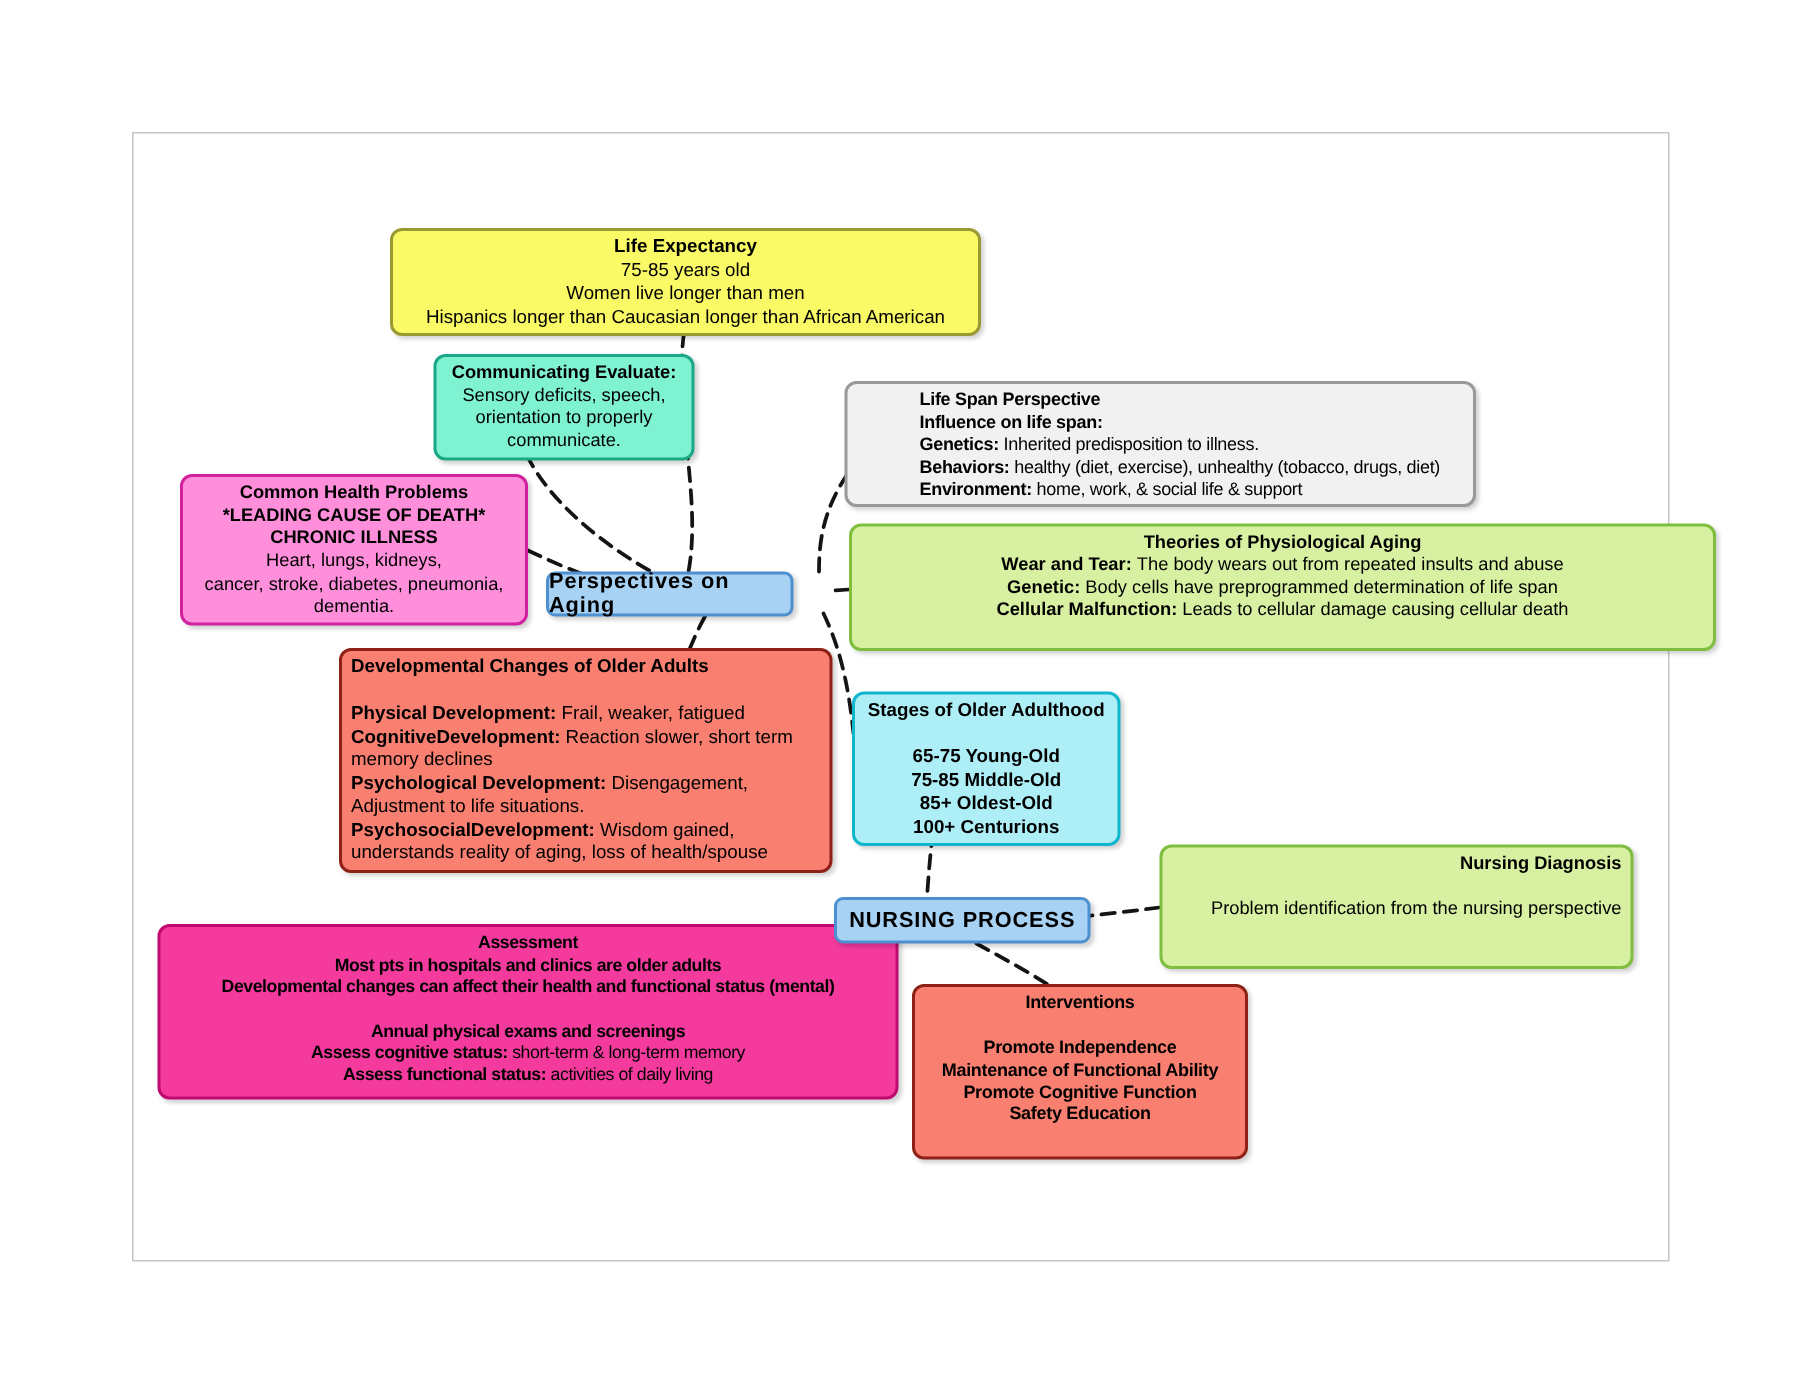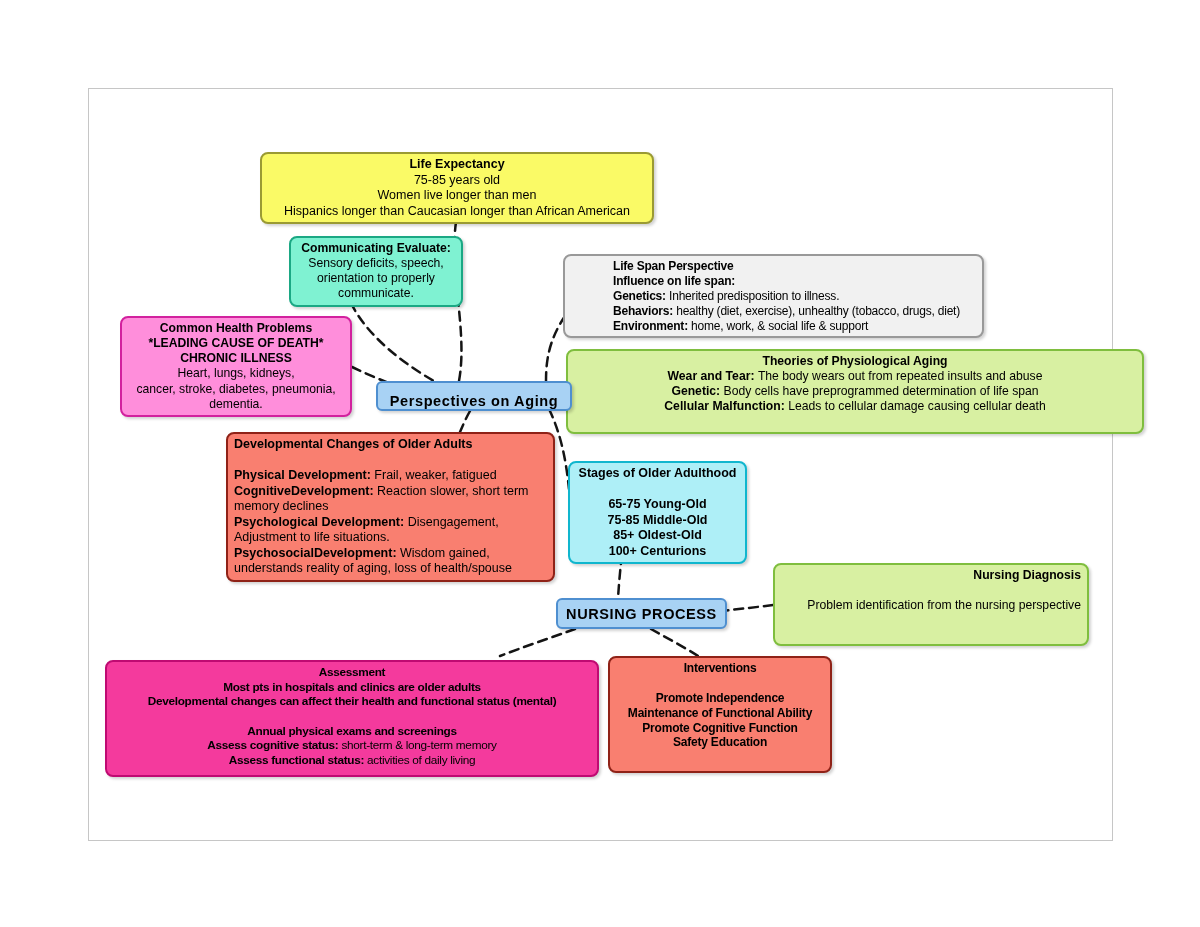--- a/index.html
+++ b/index.html
@@ -27,26 +27,26 @@
     font-weight:bold; font-size:14.5px; letter-spacing:0.6px;
     background:var(--blue-bg); border-color:var(--blue-border);
     box-shadow:2px 2px 3px rgba(0,0,0,0.18);
   }
   
   #life-expectancy   { left:260px; top:152px; width:394px; min-height:70px;  background:var(--yellow-bg);  border-color:var(--yellow-border); }
   #communicating     { left:265px; top:236px; width:174px; min-height:67px;  background:var(--teal-bg);    border-color:var(--teal-border); font-size:12.2px;margin-left:24px; }
   #common-health     { left:120px; top:316px; width:232px; min-height:99px;  background:var(--pink-bg);    border-color:var(--pink-border); font-size:12.2px;text-align:center; }
   #life-span         { left:563px; top:254px; width:421px; min-height:84px;  background:var(--gray-bg);    border-color:var(--gray-border); font-size:12px; letter-spacing:-0.2px;padding-left:48px; }
   #theories          { left:566px; top:349px; width:578px; min-height:85px;  background:var(--green-bg);   border-color:var(--green-border); font-size:12.2px; }
-  #perspectives      { left:376px; top:381px; width:196px; height:30px;align-items:flex-end; }
+  #perspectives      { left:364px; top:381px; width:165px; height:30px; }
   #developmental     { left:226px; top:432px; width:329px; min-height:145px; background:var(--salmon-bg);  border-color:var(--salmon-border); }
   #stages            { left:568px; top:461px; width:179px; min-height:94px;  background:var(--cyan-bg);    border-color:var(--cyan-border); }
   #nursing-process   { left:536px; top:598px; width:171px; height:31px;margin-left:20px; }
   #nursing-diagnosis { left:773px; top:563px; width:316px; min-height:83px;  background:var(--green-bg);   border-color:var(--green-border); font-size:12.2px;text-align:right; }
-  #assessment        { left:105px; top:660px; width:494px; min-height:117px; background:var(--magenta-bg); border-color:var(--magenta-border); font-size:11.8px; letter-spacing:-0.3px; }
+  #assessment        { left:105px; top:616px; width:494px; min-height:117px; background:var(--magenta-bg); border-color:var(--magenta-border); font-size:11.8px; letter-spacing:-0.3px; }
   #interventions     { left:608px; top:656px; width:224px; min-height:117px; background:var(--salmon-bg);  border-color:var(--salmon-border); font-size:12px; letter-spacing:-0.2px; }
 </style>
 </head>
 <body>
 
 <div class="page-frame"></div>
 
 <svg class="connectors" width="1200" height="927">
   <path d="M456,222 C449,272 468,332 459,381"></path>
   <path d="M351,303 C367,336 404,364 434,381"></path>

